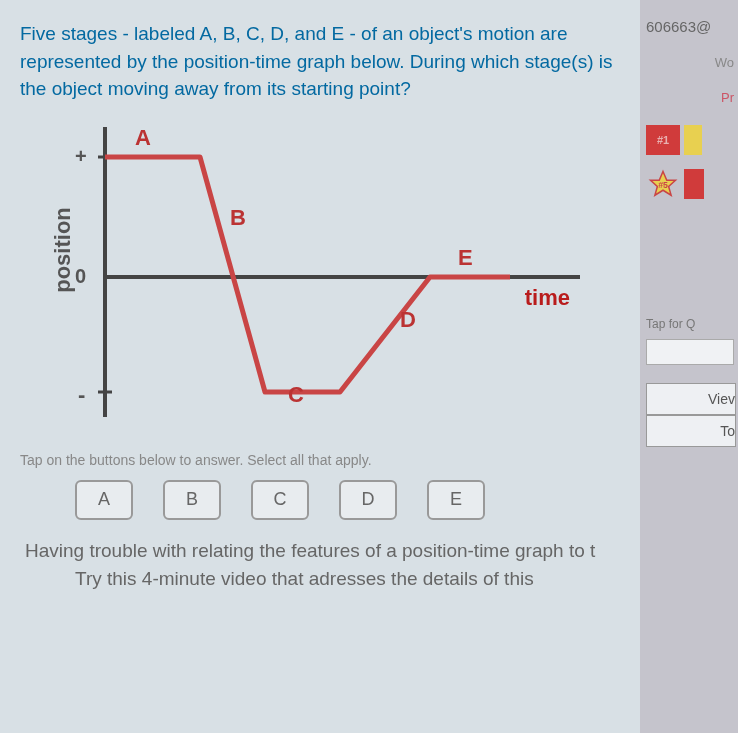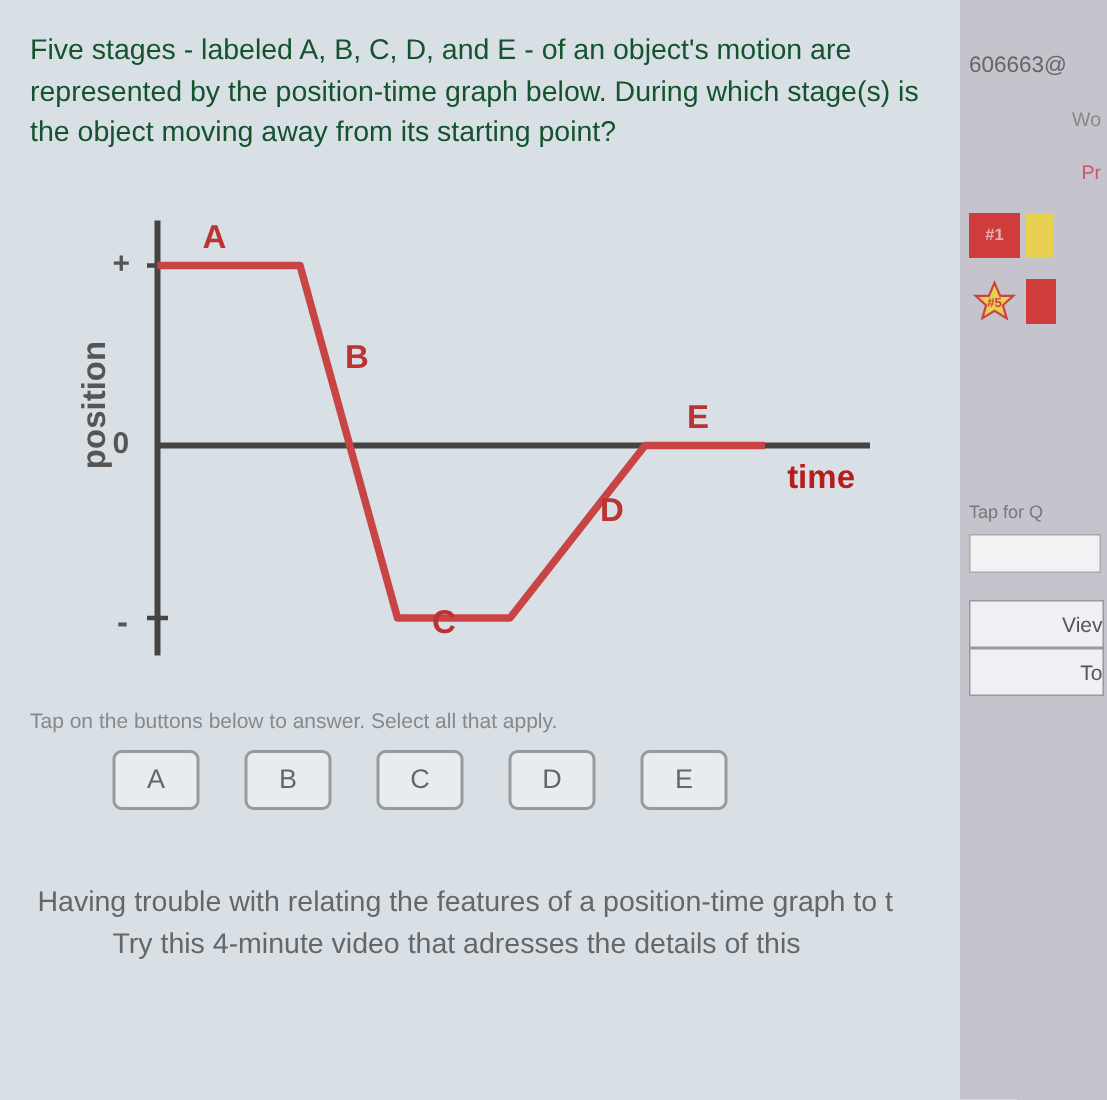--- a/index.html
+++ b/index.html
@@ -22,22 +22,22 @@
       background: #c5c4cc;
       height: 733px;
       padding: 8px 0 0 6px;
       font-size: 13px;
       color: #888;
       position: relative;
     }
     .question-text {
       font-size: 19px;
       line-height: 1.45;
-      color: #14532d;
-      margin-bottom: 34px;
+      color: #0369a1;
+      margin-bottom: 14px;
     }
     .graph-container {
       position: relative;
       width: 570px;
       height: 320px;
       margin: 10px 0 15px 10px;
     }
     .axis-label-y {
       position: absolute;
       left: -10px;
@@ -82,21 +82,21 @@
       width: 58px;
       height: 40px;
       display: flex;
       align-items: center;
       justify-content: center;
       font-size: 18px;
       color: #666;
       cursor: pointer;
     }
     .trouble-text {
-      margin-top: 48px;
+      margin-top: 17px;
       font-size: 19px;
       color: #666;
       line-height: 1.5;
       padding-left: 5px;
     }
     .sidebar-row { margin-bottom: 20px; }
     .badge-row { display:flex; gap:4px; margin: 6px 0 14px 0;}
     .badge-red { width:34px; height:30px; background:#d03b3b; display:flex; align-items:center; justify-content:center; color:#e8b0b0; font-size:11px; font-weight:bold;}
     .badge-yellow { width:18px; height:30px; background:#e8d050;}
     .star-badge { position: relative; width:34px; height:30px; display:flex; align-items:center; justify-content:center;}
@@ -157,21 +157,21 @@
     <div class="answer-btn">E</div>
   </div>
 
   <div class="trouble-text">
     <div>Having trouble with relating the features of a position-time graph to t</div>
     <div style="padding-left:50px;">Try this 4-minute video that adresses the details of this</div>
   </div>
 </div>
 
 <div class="sidebar">
-  <div class="sidebar-row" style="margin-top:27px; font-size:15px; color:#666;">606663@</div>
+  <div class="sidebar-row" style="margin-top:10px; font-size:15px; color:#666;">606663@</div>
   <div class="sidebar-row" style="text-align:right; padding-right:4px;">Wo</div>
   <div class="sidebar-row" style="text-align:right; padding-right:4px; color:#c56;">Pr</div>
 
   <div class="badge-row">
     <div class="badge-red">#1</div>
     <div class="badge-yellow"></div>
   </div>
 
   <div class="badge-row">
     <div class="star-badge">

